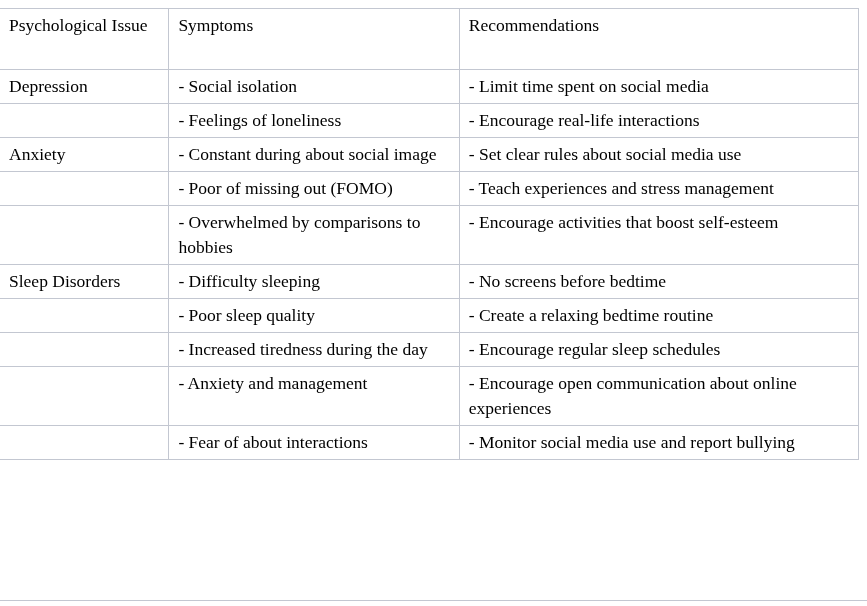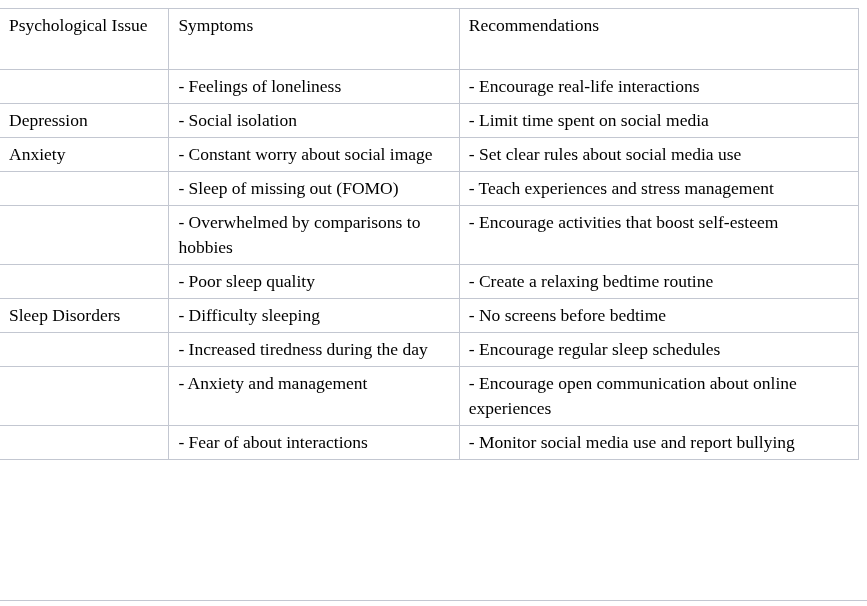--- a/index.html
+++ b/index.html
@@ -98,100 +98,100 @@
         </th>
         <th>
           <span class="cell-text">Recommendations</span>
         </th>
       </tr>
     </thead>
     <tbody id="table-body">
 
       <tr class="h-1">
         <td>
+            <span class="cell-text">Depression</span>
+          </td>
+        <td>
+            <span class="cell-text">- Social isolation</span>
+          </td>
+        <td>
+            <span class="cell-text">- Limit time spent on social media</span>
+          </td>
+      </tr>
+
+      <tr class="h-1">
+        <td>
             <span class="cell-text"></span>
           </td>
         <td>
             <span class="cell-text">- Feelings of loneliness</span>
           </td>
         <td>
             <span class="cell-text">- Encourage real-life interactions</span>
           </td>
       </tr>
 
-      <tr class="h-1">
-        <td>
-            <span class="cell-text">Depression</span>
-          </td>
-        <td>
-            <span class="cell-text">- Social isolation</span>
-          </td>
-        <td>
-            <span class="cell-text">- Limit time spent on social media</span>
-          </td>
-      </tr>
-
 
       <tr class="h-2">
         <td>
             <span class="cell-text">Anxiety</span>
           </td>
         <td>
-            <span class="cell-text">- Constant worry about social image</span>
+            <span class="cell-text">- Constant during about social image</span>
           </td>
         <td>
             <span class="cell-text">- Set clear rules about social media use</span>
           </td>
       </tr>
 
       <tr class="h-2">
         <td>
             <span class="cell-text"></span>
           </td>
         <td>
-            <span class="cell-text">- Sleep of missing out (FOMO)</span>
+            <span class="cell-text">- Poor of missing out (FOMO)</span>
           </td>
         <td>
             <span class="cell-text">- Teach experiences and stress management</span>
           </td>
       </tr>
 
       <tr class="h-2">
         <td>
             <span class="cell-text"></span>
           </td>
         <td>
             <span class="cell-text">- Overwhelmed by comparisons to hobbies</span>
           </td>
         <td>
             <span class="cell-text">- Encourage activities that boost self-esteem</span>
           </td>
       </tr>
 
       <tr class="h-1">
         <td>
+            <span class="cell-text">Sleep Disorders</span>
+          </td>
+        <td>
+            <span class="cell-text">- Difficulty sleeping</span>
+          </td>
+        <td>
+            <span class="cell-text">- No screens before bedtime</span>
+          </td>
+      </tr>
+
+      <tr class="h-1">
+        <td>
             <span class="cell-text"></span>
           </td>
         <td>
             <span class="cell-text">- Poor sleep quality</span>
           </td>
         <td>
             <span class="cell-text">- Create a relaxing bedtime routine</span>
-          </td>
-      </tr>
-
-      <tr class="h-1">
-        <td>
-            <span class="cell-text">Sleep Disorders</span>
-          </td>
-        <td>
-            <span class="cell-text">- Difficulty sleeping</span>
-          </td>
-        <td>
-            <span class="cell-text">- No screens before bedtime</span>
           </td>
       </tr>
 
       <tr class="h-2">
         <td>
             <span class="cell-text"></span>
           </td>
         <td>
             <span class="cell-text">- Increased tiredness during the day</span>
           </td>

